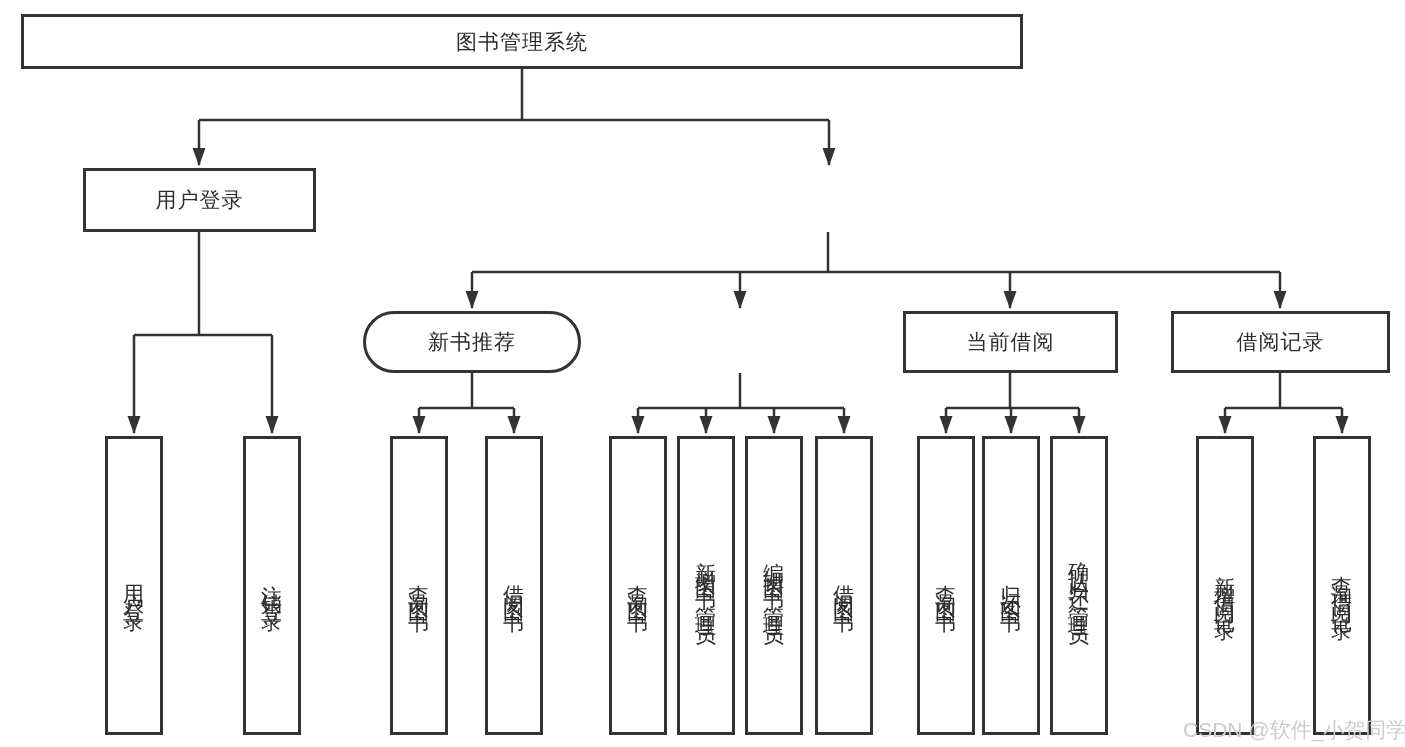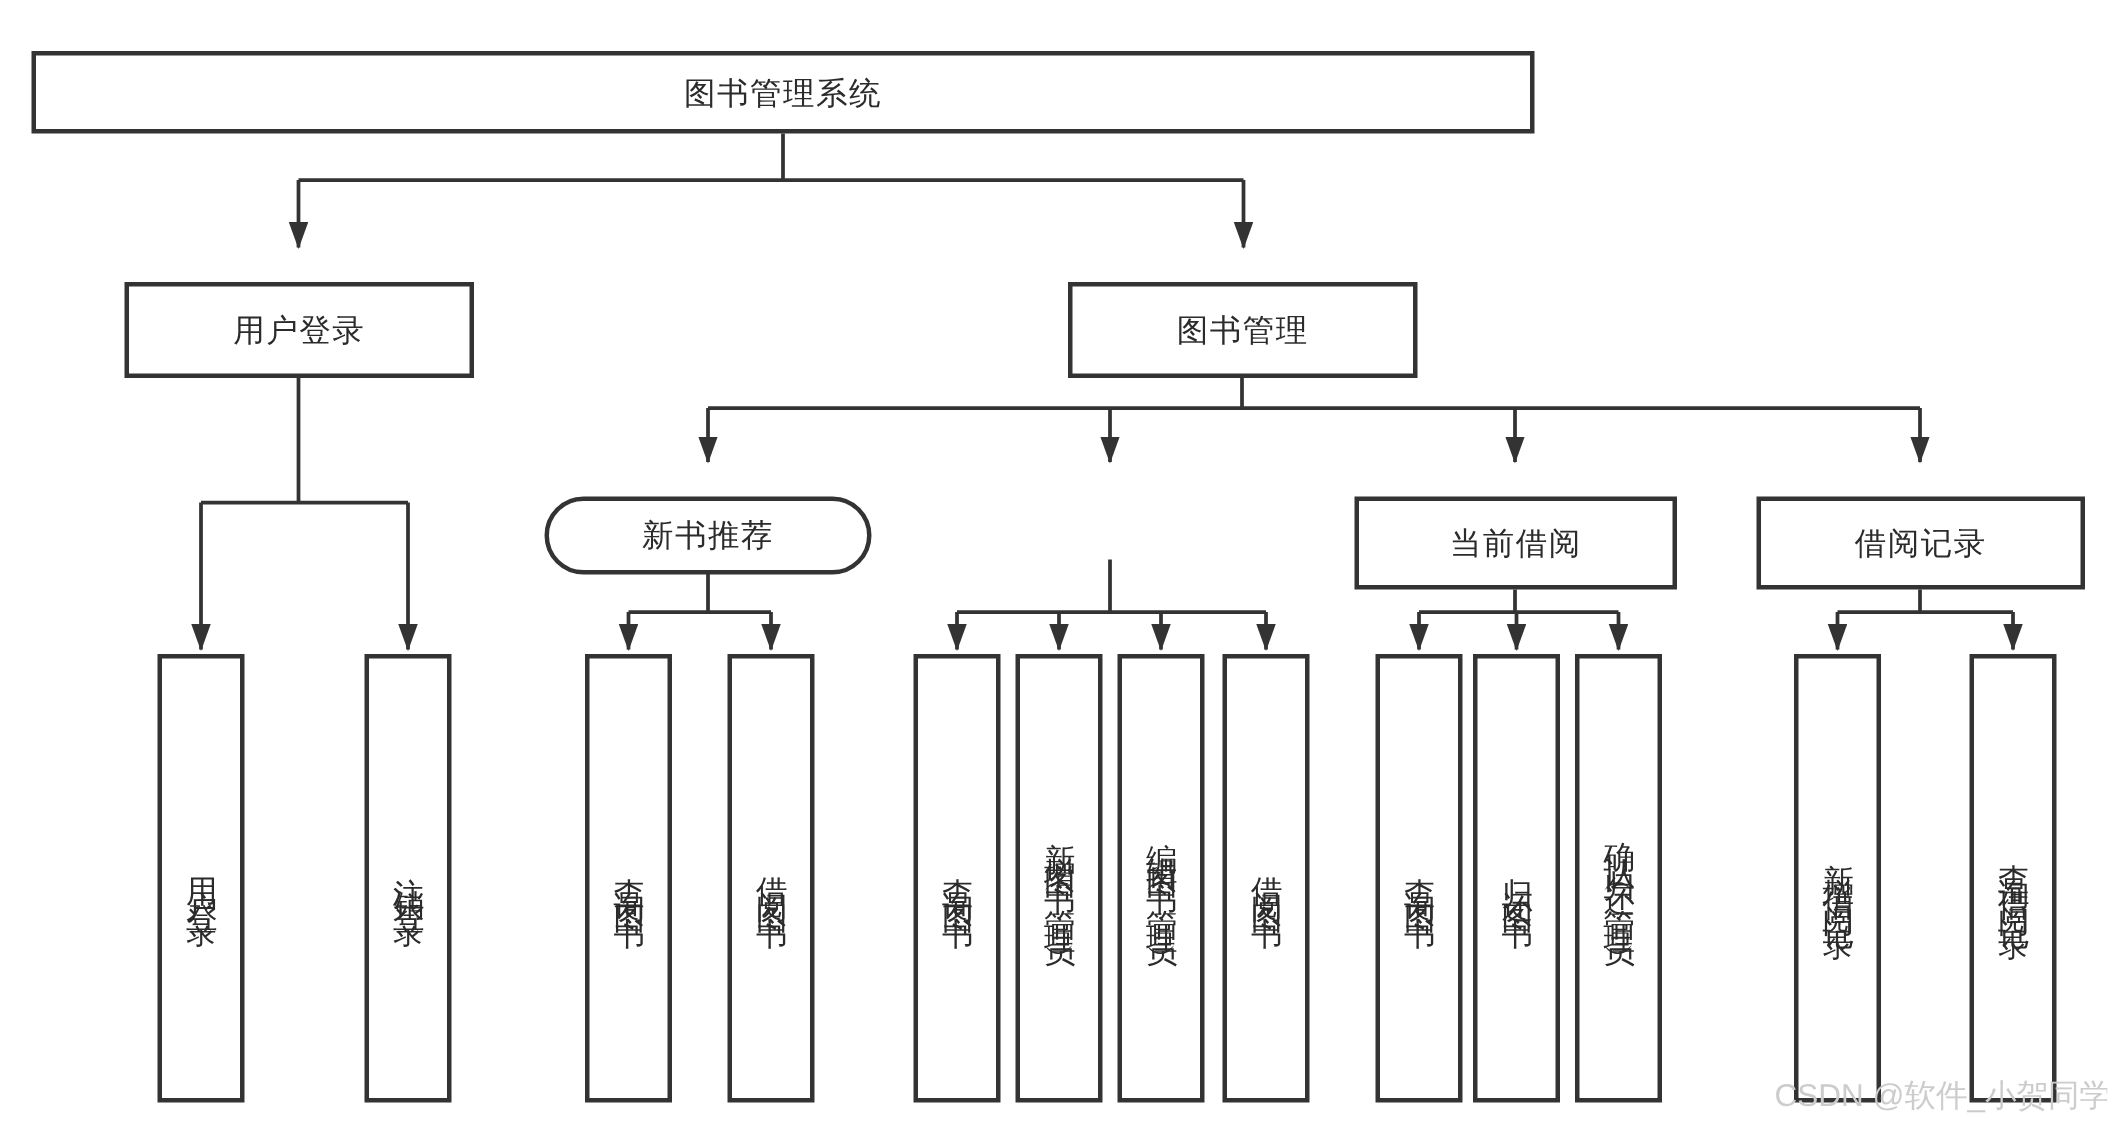--- a/index.html
+++ b/index.html
@@ -20,21 +20,20 @@
   .node {
     position: absolute;
     box-sizing: border-box;
     border: 3px solid #333333;
     background: #ffffff;
     display: flex;
     align-items: center;
     justify-content: center;
     color: #2b2b2b;
     z-index: 2;
-    margin-top: 20px;
   }
   .hlabel {
     font-size: 21px;
     letter-spacing: 1px;
     white-space: nowrap;
   }
   .leaf {
     position: absolute;
     box-sizing: border-box;
     border: 3px solid #333333;
@@ -133,25 +132,22 @@
     </g>
   </svg>
 
   <div class="node" style="left:21px; top:14px; width:1002px; height:55px;">
     <span class="hlabel">图书管理系统</span>
   </div>
 
   <div class="node" style="left:83px; top:168px; width:233px; height:64px;">
     <span class="hlabel">用户登录</span>
   </div>
-  <div class="node" style="left:712px; top:168px; width:233px; height:64px;">
-    <span class="hlabel">图书管理</span>
-  </div>
-
-  <div class="node" style="left:363px; top:311px; width:218px; height:52px;border-radius:31px;">
+
+  <div class="node" style="left:363px; top:311px; width:218px; height:62px;border-radius:31px;">
     <span class="hlabel">新书推荐</span>
   </div>
   <div class="node" style="left:903px; top:311px; width:215px; height:62px;">
     <span class="hlabel">当前借阅</span>
   </div>
   <div class="node" style="left:1171px; top:311px; width:219px; height:62px;">
     <span class="hlabel">借阅记录</span>
   </div>
 
   <div class="leaf" style="left:105px;">

